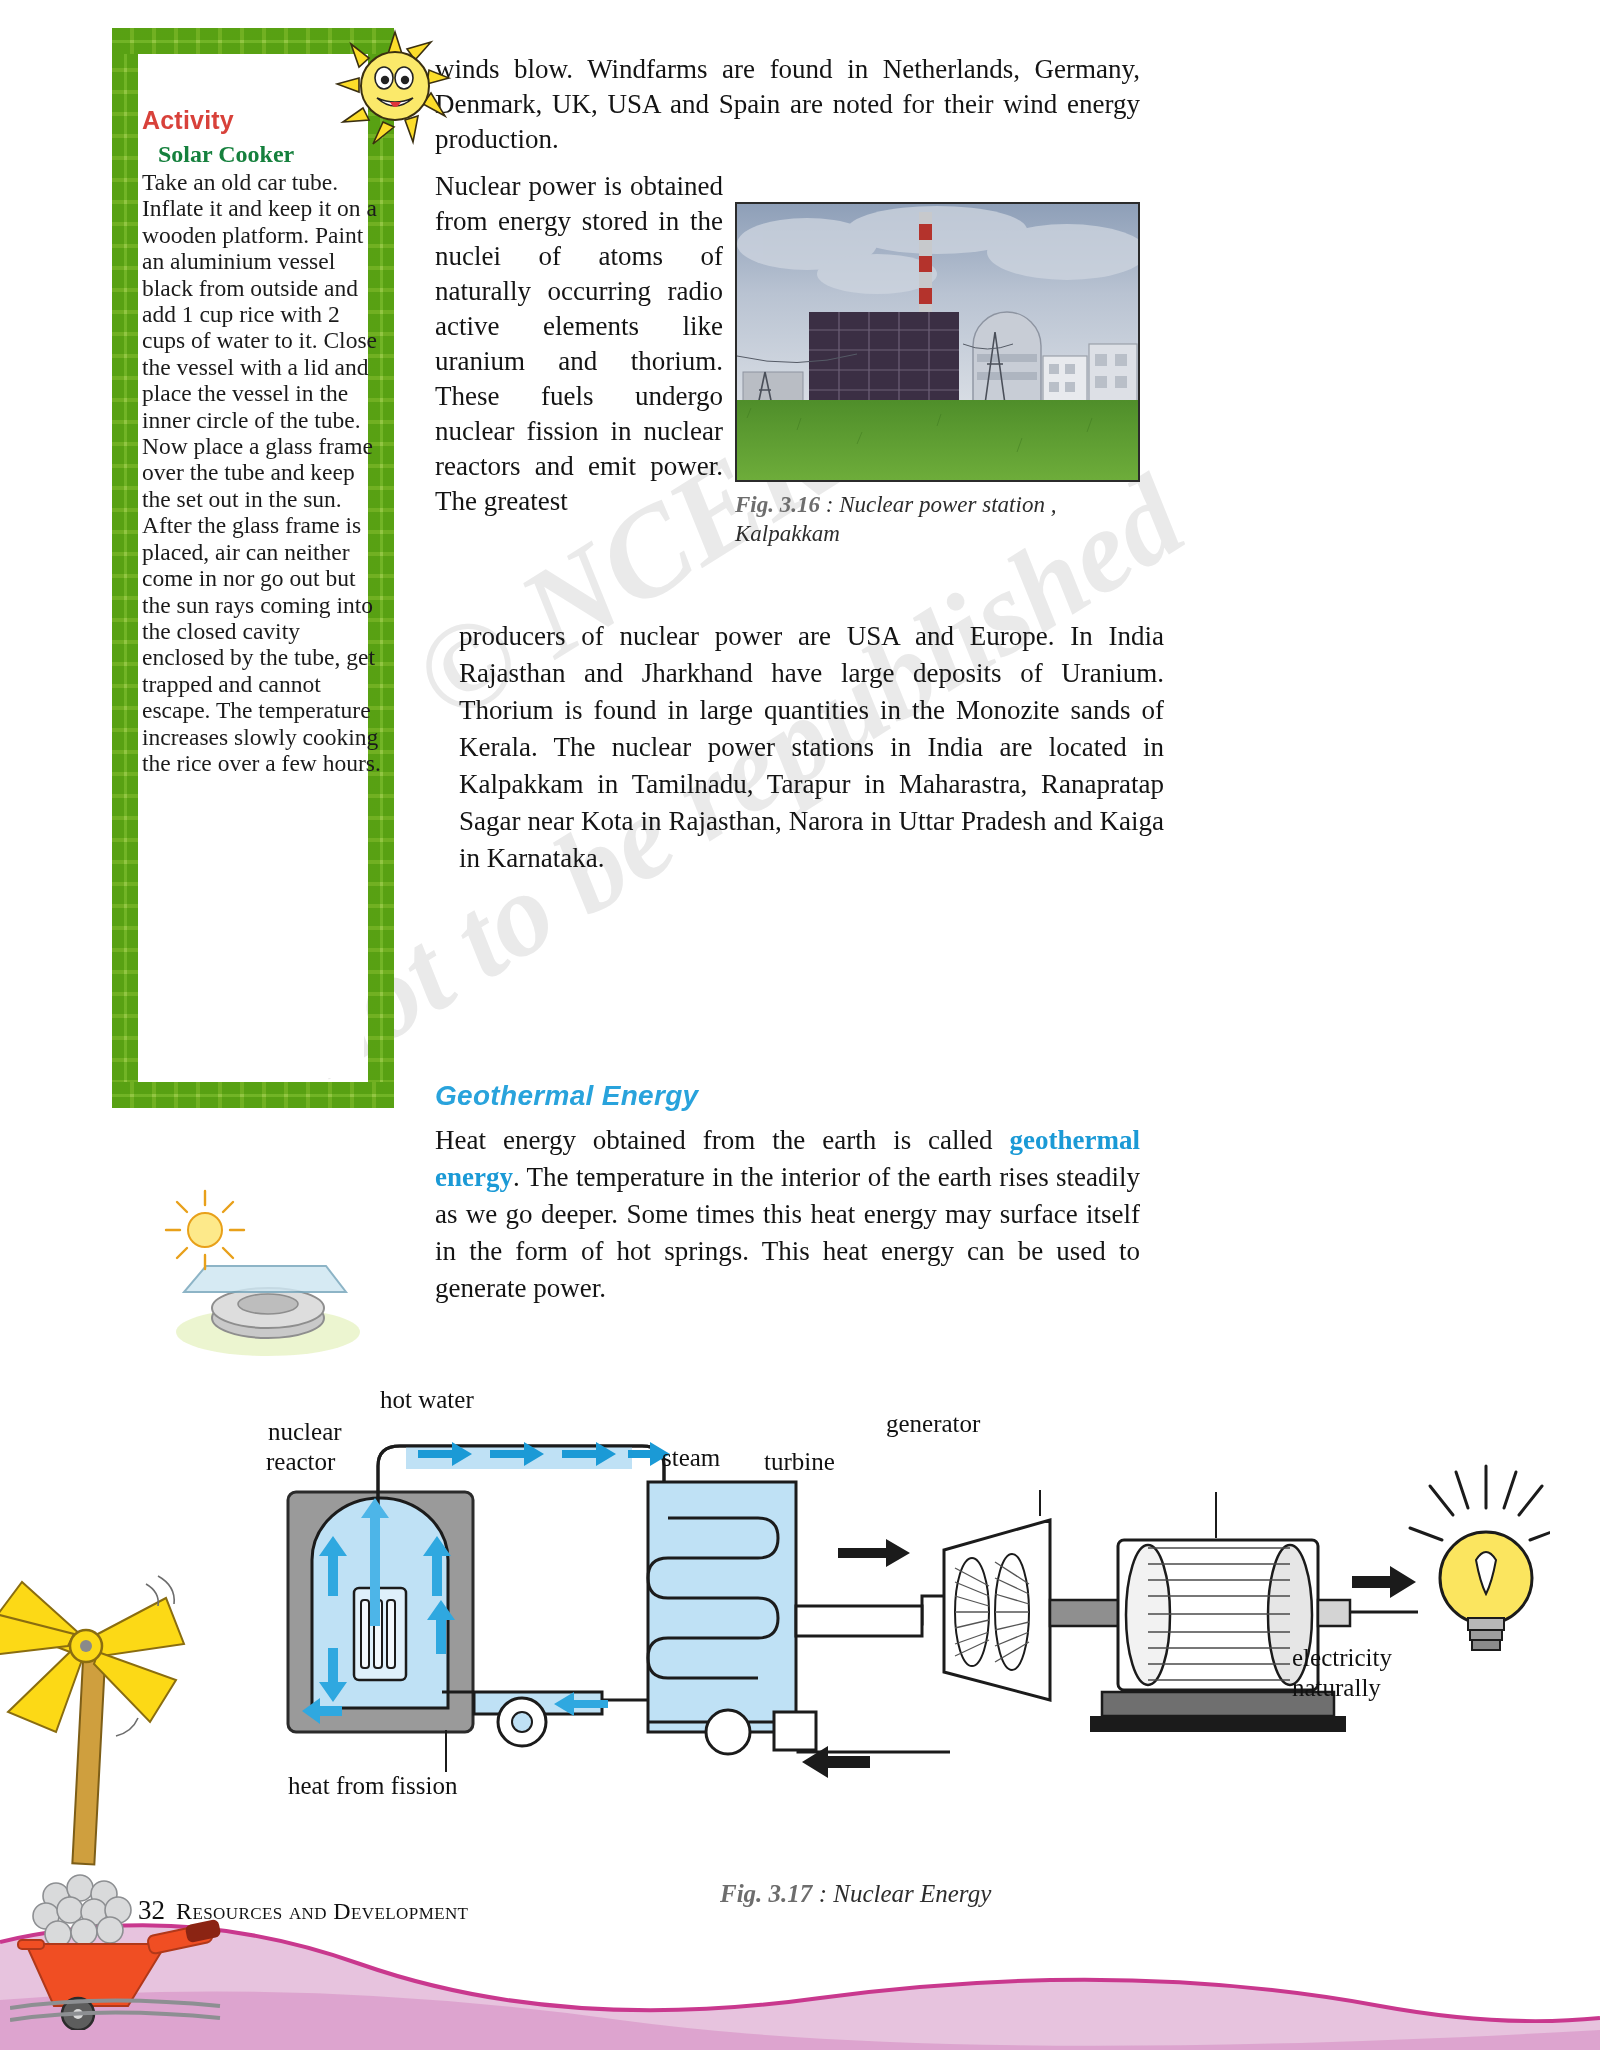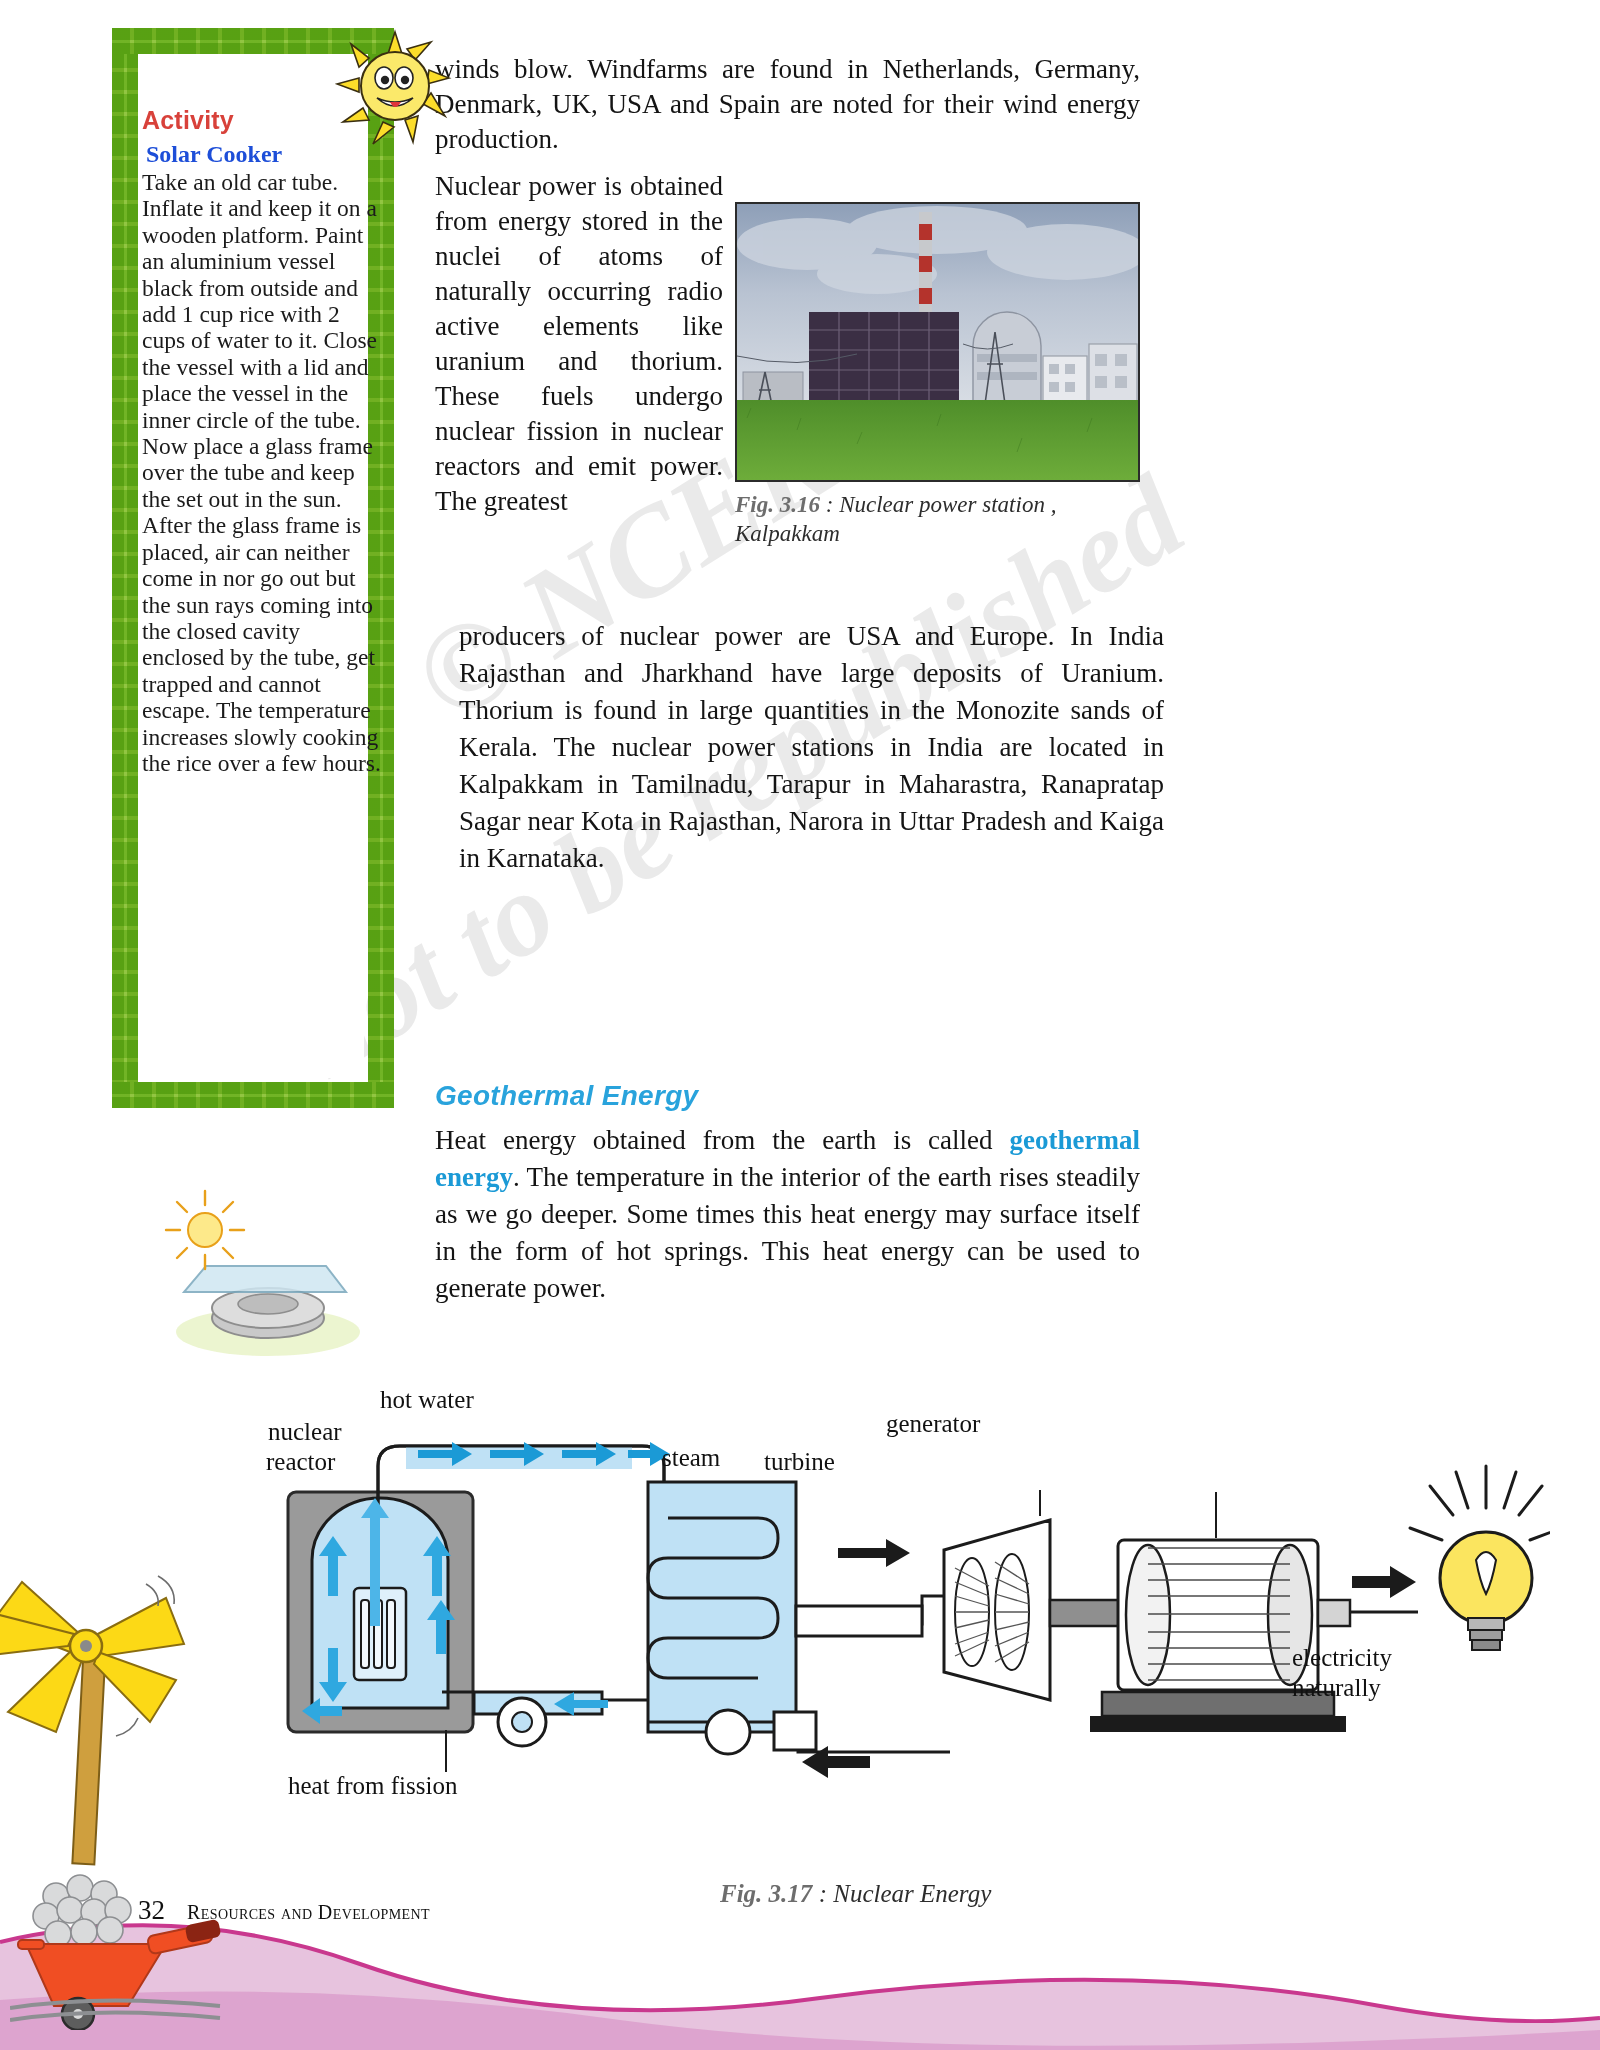--- a/index.html
+++ b/index.html
@@ -70,23 +70,23 @@
   #activity-text {
     position:absolute; left:142px; top:106px; width:240px;
     z-index:12;
   }
   .act-title {
     color:#d8413a; font-weight:bold; font-size:25px;
     font-family:"Liberation Sans", sans-serif;
     letter-spacing:0.2px; margin:0 0 6px 0;
   }
   .act-sub {
-    color:#1d4ed8; font-weight:bold; font-size:24px;
-    font-family:"Liberation Serif", serif;
-    margin:0 0 1px 4px;
+    color:#15803d; font-weight:bold; font-size:24px;
+    font-family:"Liberation Serif", serif;
+    margin:0 0 1px 16px;
   }
   .act-body {
     color:#1b1b1b; font-size:23.5px; line-height:26.4px;
     font-family:"Liberation Serif", serif;
     margin:0;
   }
 
   
   #sun-mascot { position:absolute; left:335px; top:28px; width:120px; height:120px; z-index:20; }
   
@@ -145,21 +145,21 @@
   }
   #fig317-cap b { font-weight:bold; }
   #fig317-cap .c2 { color:#2d2d2d; }
 
   
   #footer {
     position:absolute; left:138px; top:1895px; z-index:30;
     font-family:"Liberation Serif", serif;
   }
   #footer .pg { font-size:27px; color:#111; }
-  #footer .ft { font-size:20px; color:#111; font-variant:small-caps; letter-spacing:0.4px; margin-left:22px; }
+  #footer .ft { font-size:24px; color:#111; font-variant:small-caps; letter-spacing:0.4px; margin-left:11px; }
 
   
   #windmill { position:absolute; left:-30px; top:1560px; width:260px; height:330px; z-index:25; }
   #wheelbarrow { position:absolute; left:10px; top:1860px; width:230px; height:170px; z-index:26; }
   #pink-swoosh { position:absolute; left:0; top:1880px; width:1600px; height:170px; z-index:20; }
 </style>
 </head>
 <body>
 
 <div class="watermark">

